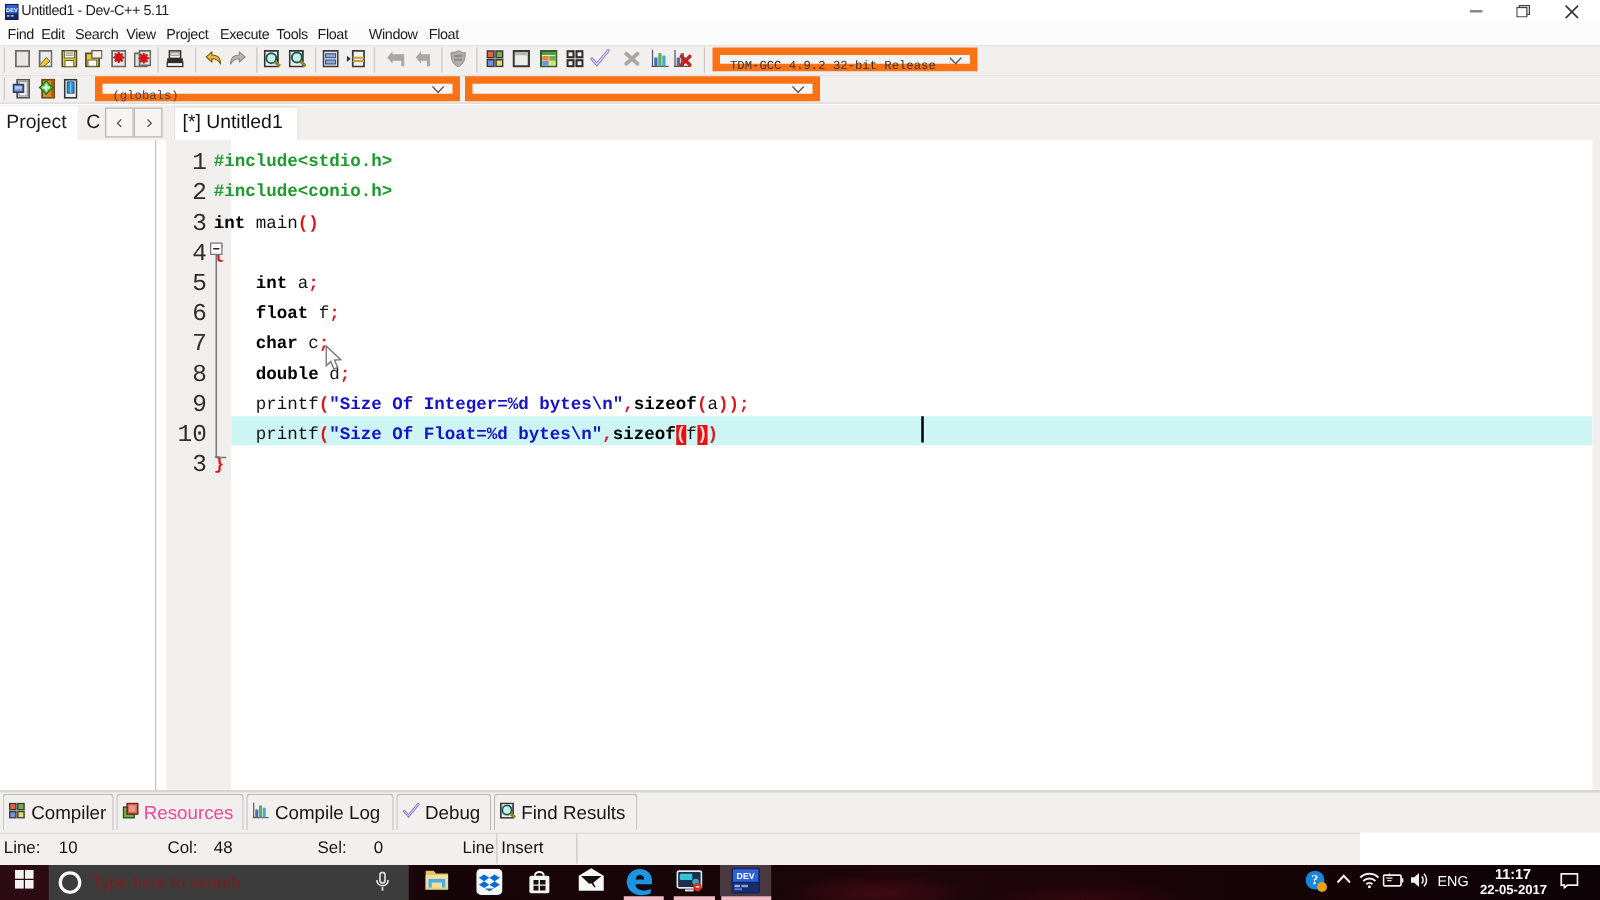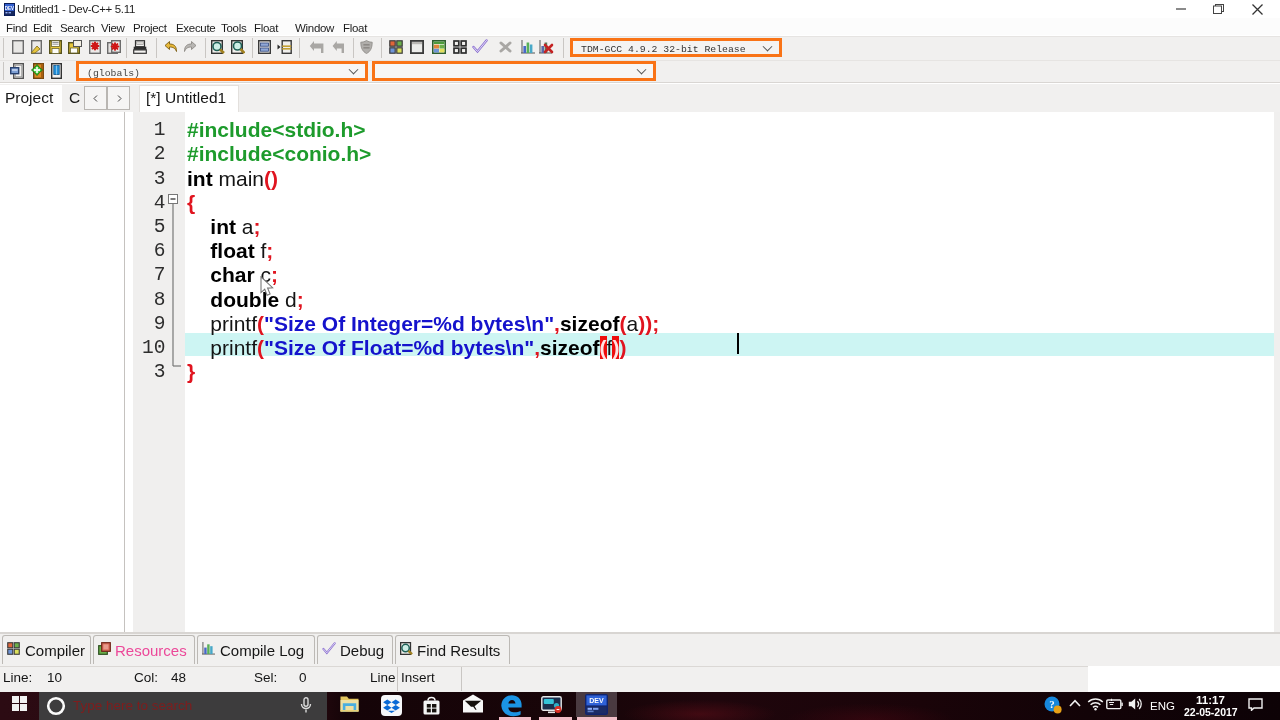--- a/index.html
+++ b/index.html
@@ -7,32 +7,32 @@
   body { font-family:"Liberation Sans", sans-serif; position:relative; background:#fff; }
   .abs { position:absolute; }
   .mono { font-family:"Liberation Mono", monospace; }
   
   #titlebar { left:0; top:0; width:1280px; height:18px; background:#ffffff; }
   #menubar  { left:0; top:18px; width:1280px; height:17px; background:#fcfcfc; }
   #menubar span { position:absolute; top:4px; font-size:11.5px; letter-spacing:-0.3px; color:#1c1c1c; }
   #tb1 { left:0; top:36px; width:1280px; height:24px; background:#f1f0ef; border-top:1px solid #e6e4e2;}
   #tb2 { left:0; top:60px; width:1280px; height:23px; background:#f1f0ef; border-top:1px solid #e6e4e2; border-bottom:1px solid #d9d6d3;}
   .vsep { position:absolute; width:1px; background:#c9c6c3; }
-  .combo { position:absolute; background:#f4f3f2; border:3px solid #f97316; }
+  .combo { position:absolute; background:#f4f3f2; border:6px solid #f97316; }
   .combo .cv { position:absolute; right:8px; top:50%; width:7px; height:7px; border-left:1.5px solid #555; border-bottom:1.5px solid #555; transform:translateY(-70%) rotate(-45deg); }
   
   #tabrow { left:0; top:84px; width:1280px; height:28px; background:#f1f0ef; }
   
   #leftpanel { left:0; top:112px; width:125px; height:520px; background:#ffffff; border-right:1px solid #c5c2bf; }
   #gutter { left:133px; top:112px; width:52px; height:520px; background:#f0efee; }
   #codearea { left:185px; top:112px; width:1089px; height:520px; background:#ffffff; }
   #rightstrip { left:1274px; top:112px; width:6px; height:520px; background:#f0efee; }
   #hlband { left:185px; top:332.5px; width:1089px; height:23.5px; background:#cdf5f3; }
   .lnum { position:absolute; width:46px; text-align:right; font-family:"Liberation Mono",monospace; font-size:19.5px; line-height:24.2px; color:#2d2d2d; }
-  .cline { position:absolute; left:187px; font-family:Liberation Sans, sans-serif; font-size:21px; line-height:24.2px; white-space:pre; color:#141414; }
+  .cline { position:absolute; left:171px; font-family:Liberation Mono, monospace; font-size:14px; line-height:24.2px; white-space:pre; color:#141414; }
   .kw { font-weight:bold; color:#000; }
   .pp { font-weight:bold; color:#1d9b2c; }
   .str { font-weight:bold; color:#1512cc; }
   .sym { font-weight:bold; color:#e0141f; }
   .rbox { font-weight:bold; background:#ee0d0d; color:#ffe3e3; }
   
   #btabs { left:0; top:632px; width:1280px; height:34px; background:#f1f0ef; border-top:2px solid #d8d5d2; }
   .btab { position:absolute; top:3px; height:29px; background:#f1f0ef; border:1px solid #bcb9b5; border-bottom:none; border-radius:3px 3px 0 0; }
   #statusbar { left:0; top:666px; width:1088px; height:26px; background:#f1f0ef; border-top:1px solid #dbd8d5; }
   #statusbar span { position:absolute; top:3px; font-size:13.5px; color:#141414; }

